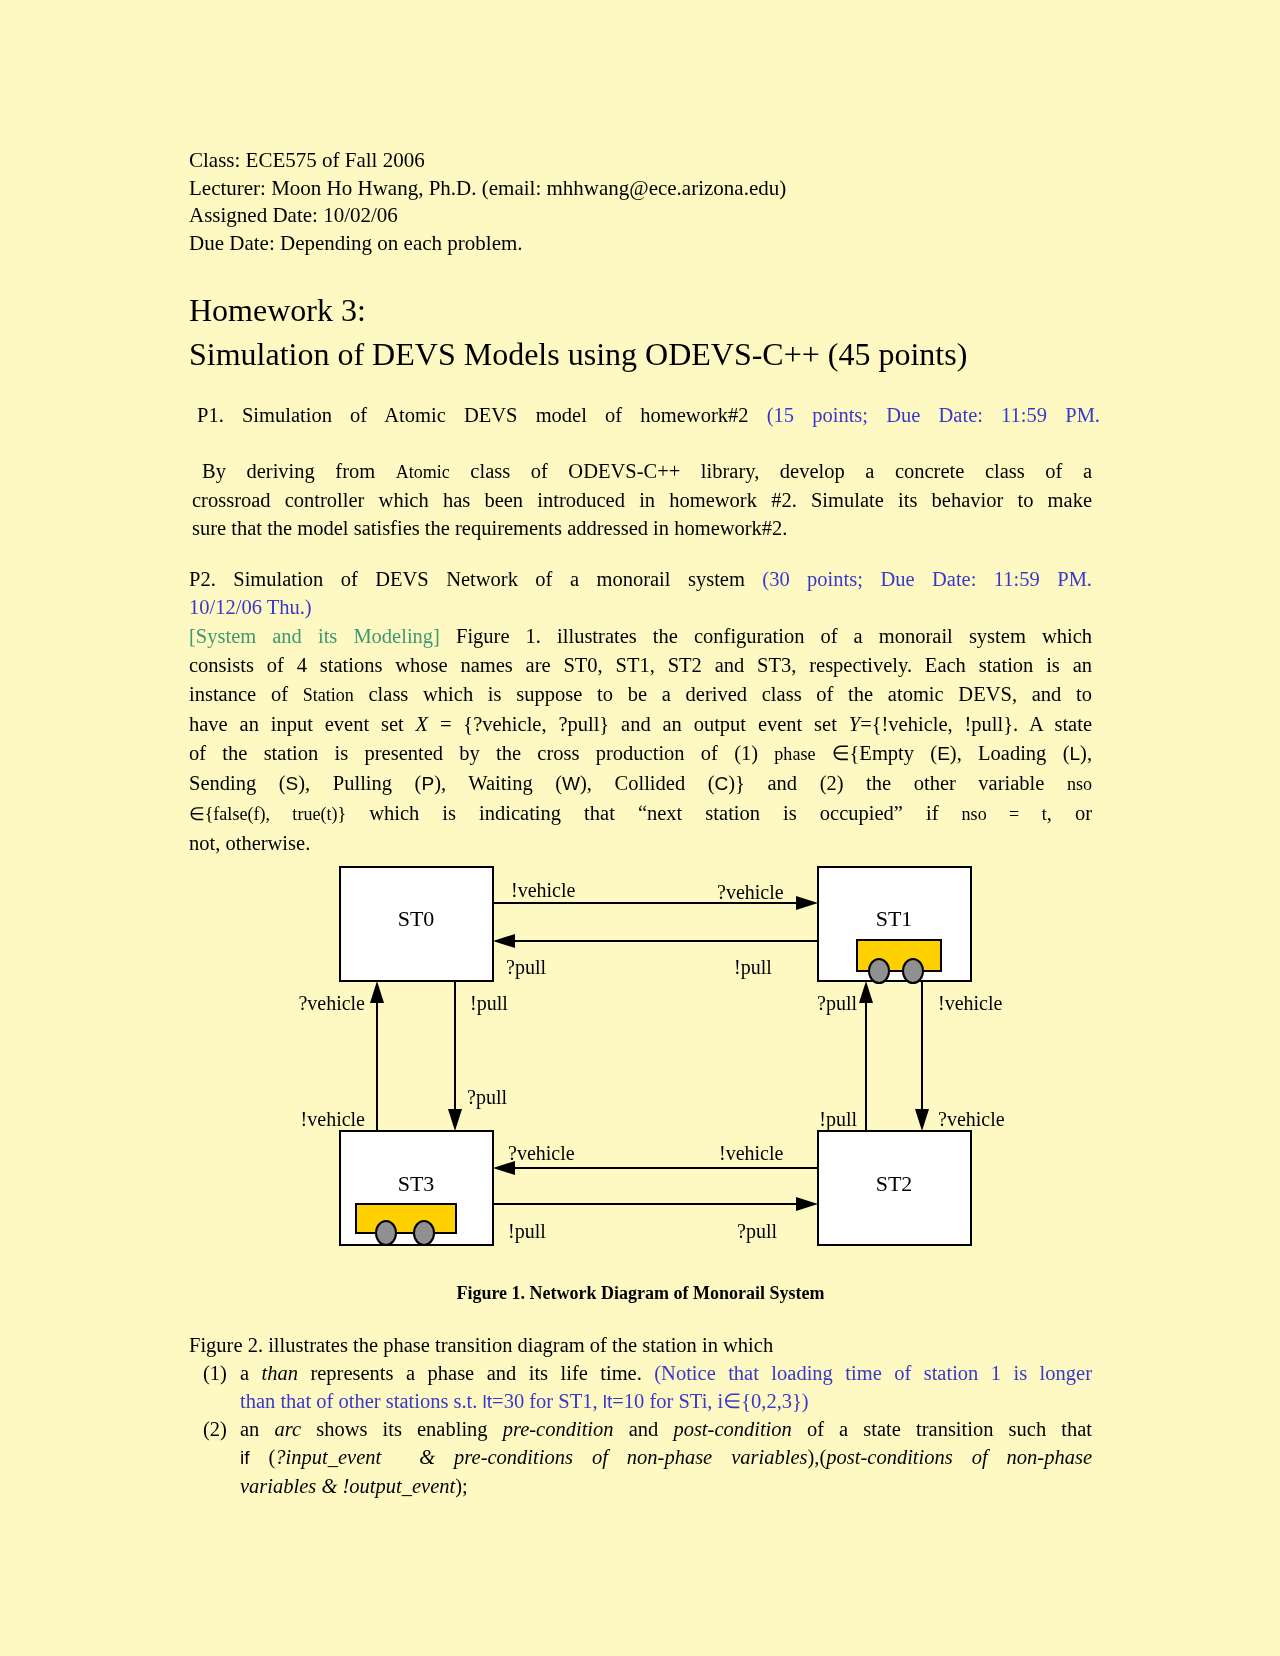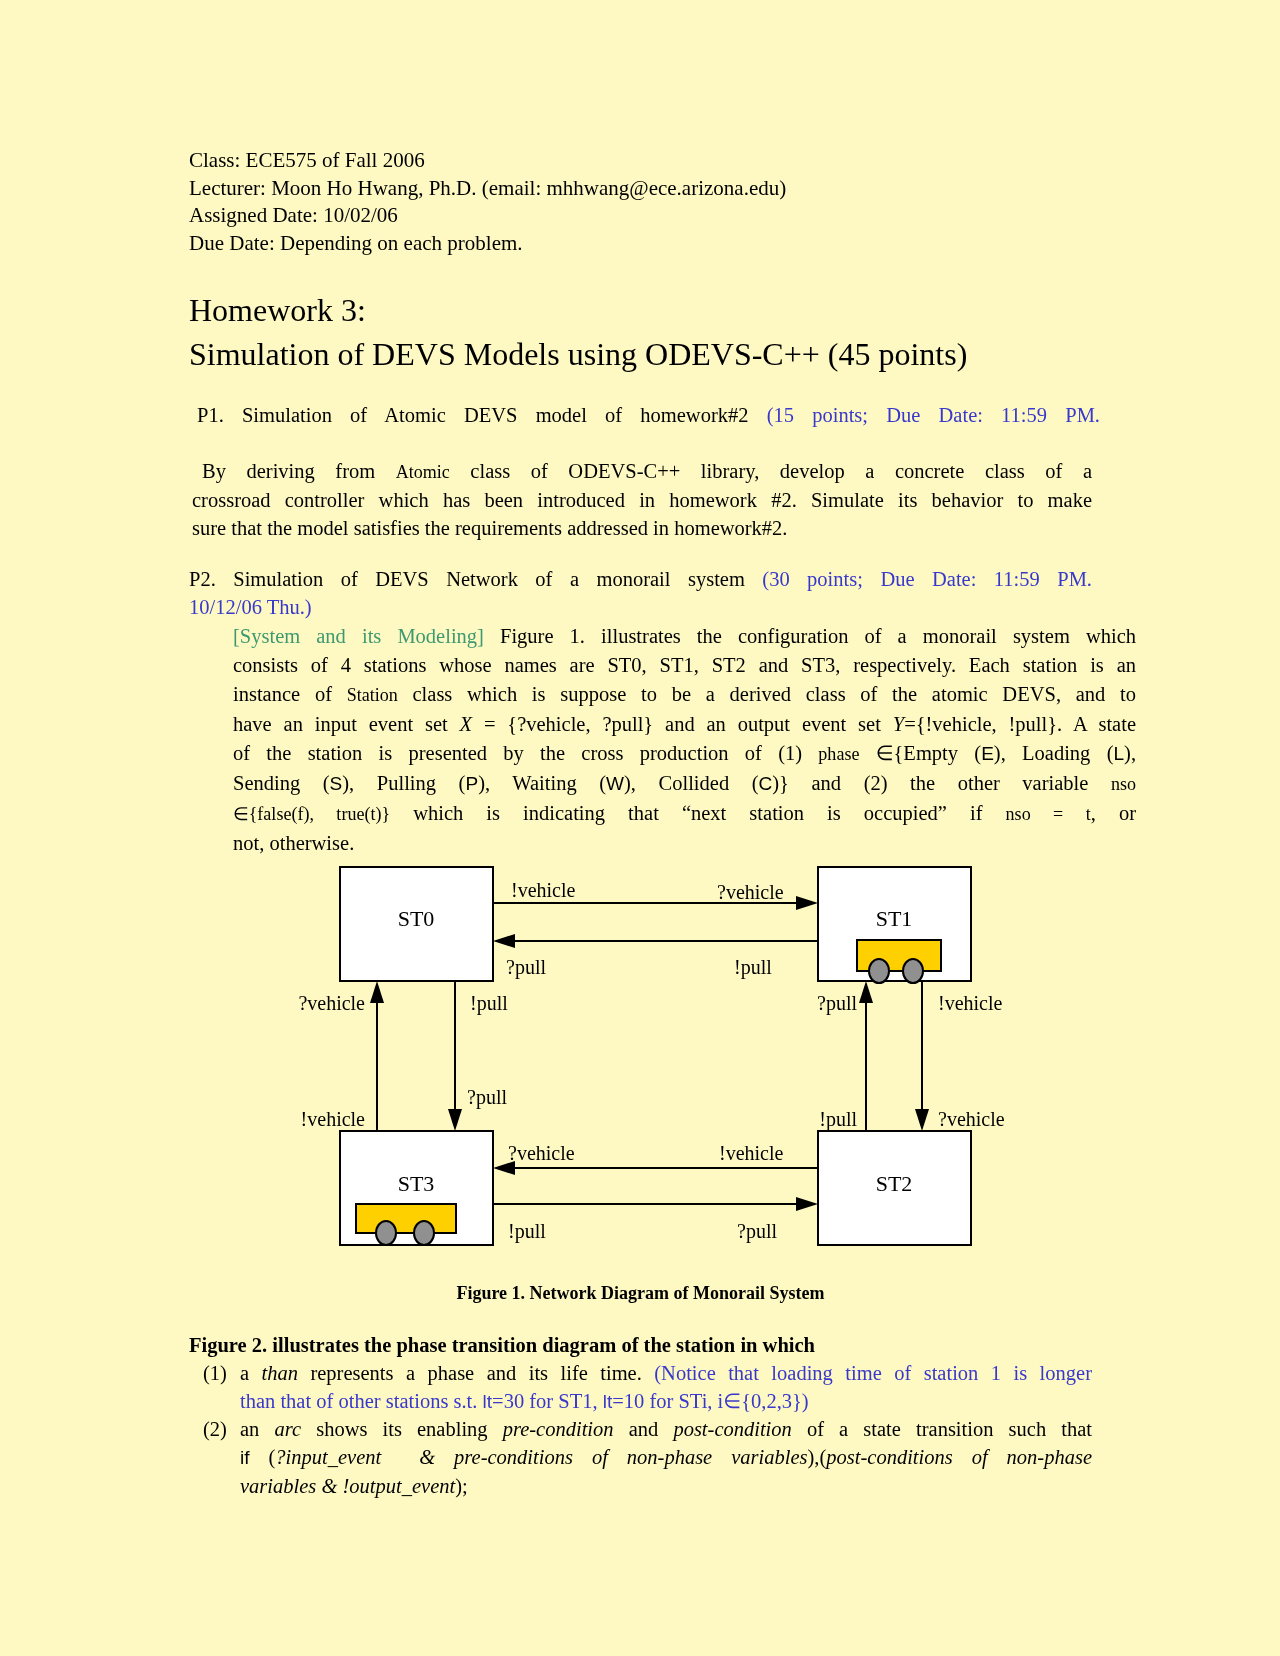--- a/index.html
+++ b/index.html
@@ -2,21 +2,21 @@
 <html><head>
 <meta charset="utf-8">
 <style>
   html,body{margin:0;padding:0;background:#e8e8e8;}
   .page{position:relative;width:1280px;height:1656px;background:#fef9c3;margin:0 auto;
         font-family:"Liberation Serif", serif;color:#000;overflow:hidden;}
   .abs{position:absolute;}
   .hdr{font-size:21px;line-height:27.5px;}
   .title{font-size:32px;line-height:44px;}
   .txt{font-size:20.5px;line-height:28px;}
-  .body21{font-size:20.5px;line-height:29px;margin-left:44px;}
+  .body21{font-size:20.5px;line-height:29px;}
   .jline{text-align:justify;text-align-last:justify;}
   .lline{text-align:left;}
   .blue{color:#3838CC;}
   .green{color:#3E9970;}
   .mono{font-family:Liberation Serif, serif;font-size:0.88em;}
   .sans{font-family:"Liberation Sans", sans-serif;font-size:0.93em;}
   .it{font-style:italic;}
   .caption{font-size:18px;font-weight:bold;text-align:center;}
   .marker{position:absolute;left:14px;top:0;}
   .item-body{margin-left:51px;}
@@ -160,21 +160,21 @@
     <text x="938" y="1126" class="arrlabel">?vehicle</text>
 
     <text x="508" y="1160" class="arrlabel">?vehicle</text>
     <text x="719" y="1160" class="arrlabel">!vehicle</text>
     <text x="508" y="1238" class="arrlabel">!pull</text>
     <text x="737" y="1238" class="arrlabel">?pull</text>
   </svg>
 
   <div class="abs caption" style="left:189px;top:1283px;width:903px;">Figure 1. Network Diagram of Monorail System</div>
 
-  <div class="abs txt" style="left:189px;top:1331px;width:903px;font-weight:bold;">Figure 2. illustrates the phase transition diagram of the station in which</div>
+  <div class="abs txt" style="left:189px;top:1331px;width:903px;">Figure 2. illustrates the phase transition diagram of the station in which</div>
 
   <div class="abs txt" style="left:189px;top:1359px;width:903px;">
     <span class="marker">(1)</span>
     <div class="item-body">
       <div class="jline">
         <span>a </span><span class="it">than</span><span> represents a phase and its life time. </span><span class="blue">(Notice that loading time of station 1 is longer</span>
       </div>
       <div class="lline blue">
         <span>than that of other stations s.t. </span><span class="sans">lt</span><span>=30 for ST1, </span><span class="sans">lt</span><span>=10 for STi, i∈{0,2,3})</span>
       </div>

